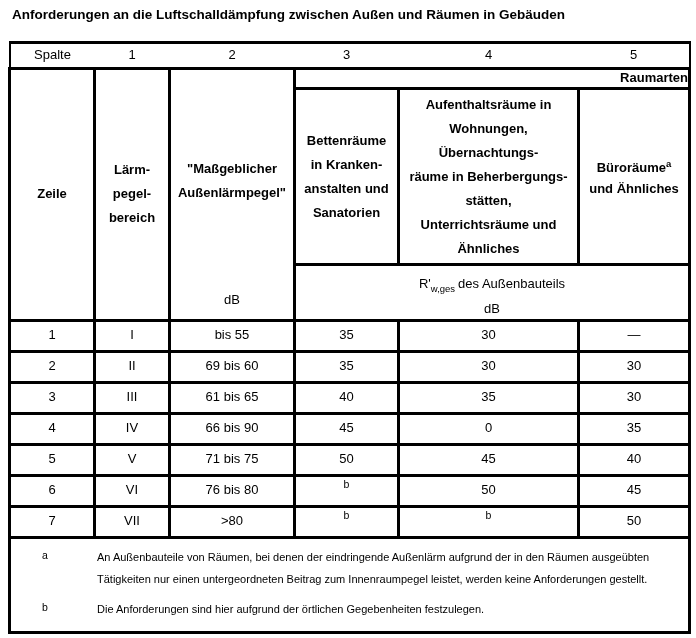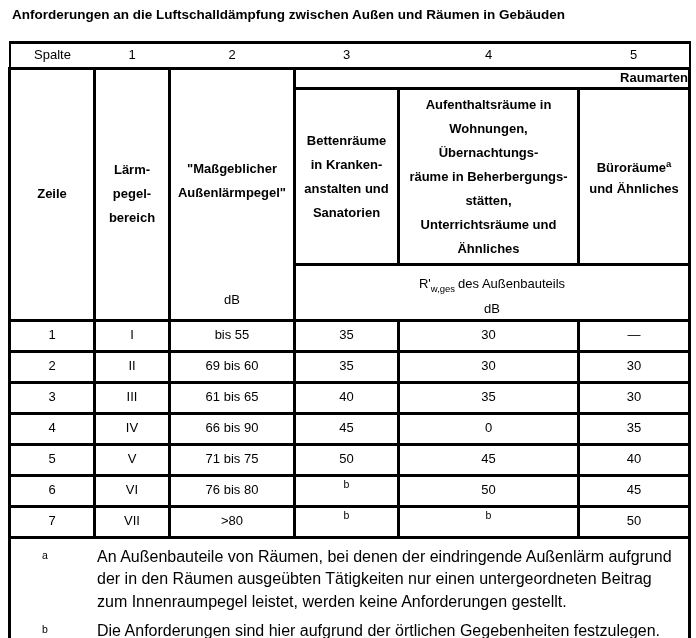--- a/index.html
+++ b/index.html
@@ -35,21 +35,21 @@
   .rw2 { line-height:20px; }
   sub.rws { font-size:9.5px; }
   .rwrest { margin-left:3px; }
   sup.bsup { font-size:9.5px; }
   .lh24 { line-height:20px; }
   tr.r-data td { height:31px; }
   .supb { font-size:10.5px; display:inline-block; transform:translateY(-6px); }
   td.fn-cell { text-align:left; vertical-align:top; padding:7px 14px 0 0; height:95px; }
   .fn { display:grid; grid-template-columns:86px auto; }
   .fnm { font-size:10.5px; padding-left:31px; padding-top:3px; }
-  .fnt { font-size:16px; line-height:22.5px; }
+  .fnt { font-size:11px; line-height:22.5px; }
   .fn-b { margin-top:7px; }
 </style>
 </head>
 <body>
 
 <div class="title">Anforderungen an die Luftschalldämpfung zwischen Außen und Räumen in Gebäuden</div>
 
 <table class="main">
   <colgroup>
     <col style="width:85px">

